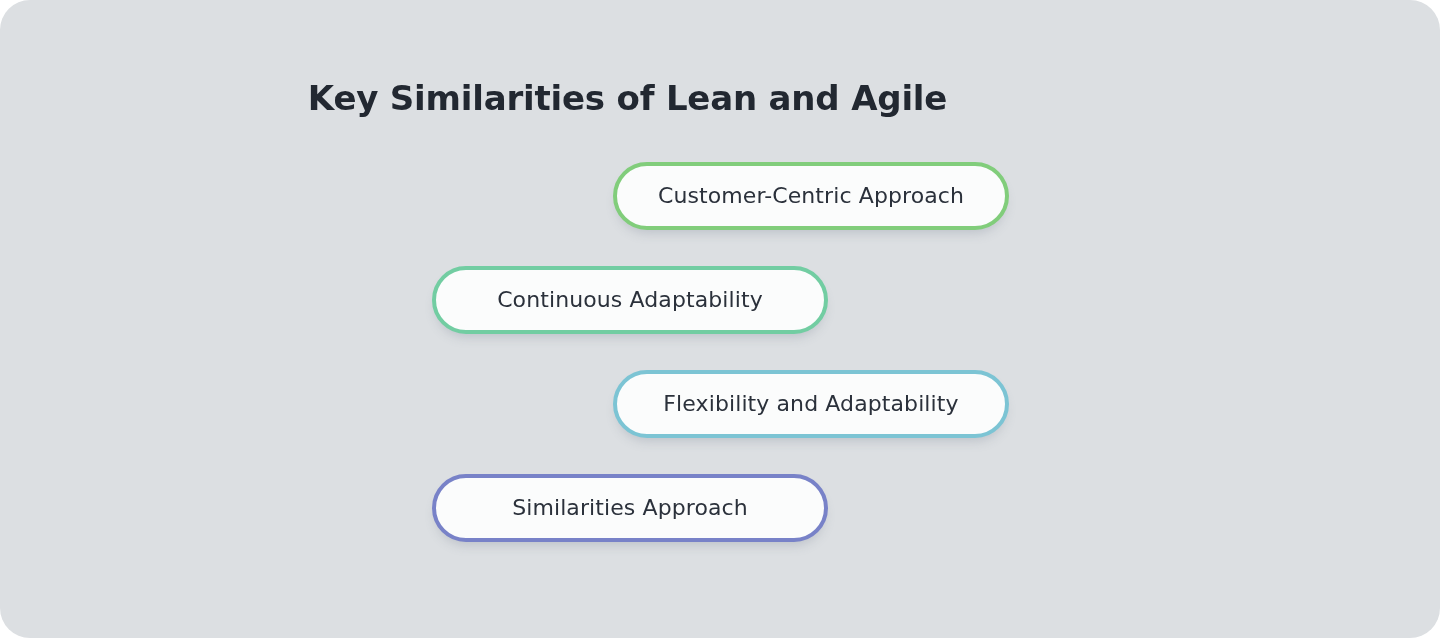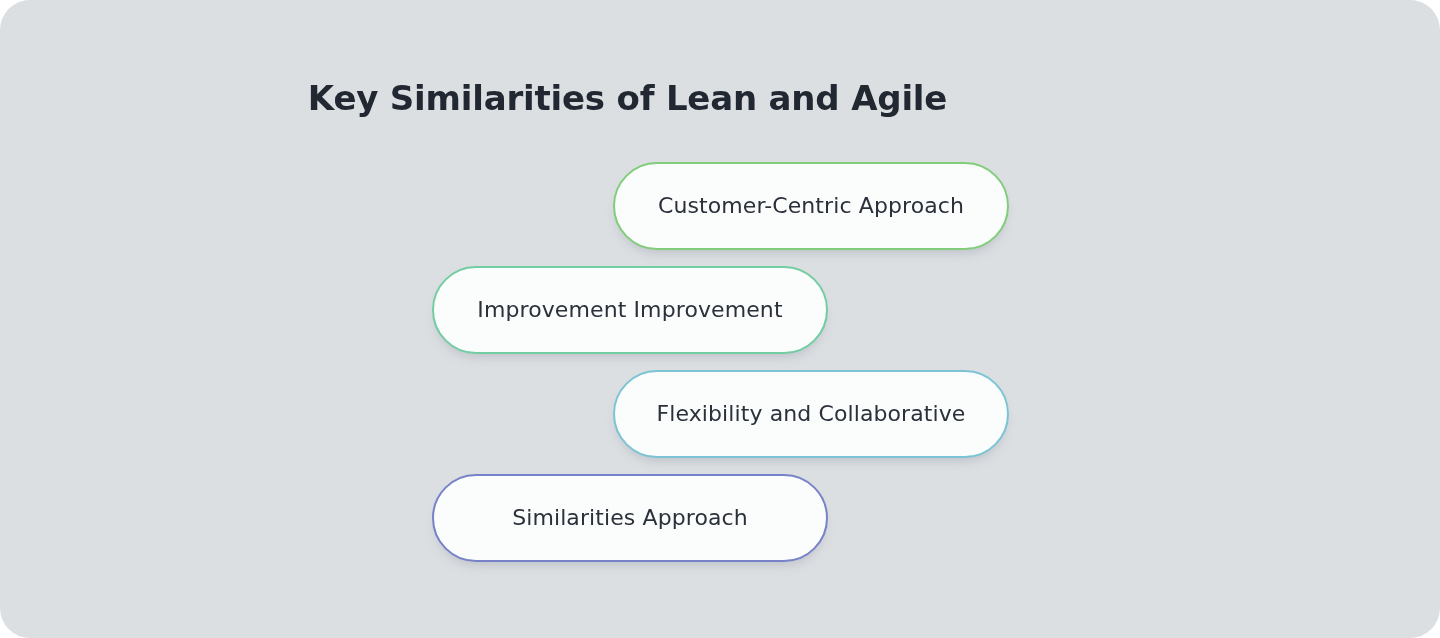--- a/index.html
+++ b/index.html
@@ -44,24 +44,24 @@
     top: 162px;
     left: 0;
     width: 1440px;
     height: 420px;
   }
 
   .pill {
     position: absolute;
     box-sizing: border-box;
     width: 396px;
-    height: 88px;
+    height: 68px;
     border-radius: 44px;
     background: #fbfcfc;
-    border: 2px solid #14b8a6;
+    border: 4px solid #14b8a6;
     display: flex;
     align-items: center;
     justify-content: center;
     text-align: center;
     padding: 0 26px;
     box-shadow: 0 7px 11px -4px rgba(120, 130, 145, 0.30);
   }
 
   .pill-label {
     font-family: "DejaVu Sans", sans-serif;
@@ -85,25 +85,25 @@
 
   <div class="diagram-title">Key Similarities of Lean and Agile</div>
 
   <div class="pill-stack">
 
     <div class="pill pill-row-0" style="border-color: rgb(129, 205, 123);">
       <span class="pill-label" style="color: rgb(43, 49, 59);">Customer-Centric Approach</span>
     </div>
 
     <div class="pill pill-row-1" style="border-color: rgb(114, 205, 162);">
-      <span class="pill-label" style="color: rgb(43, 49, 59);">Improvement Improvement</span>
+      <span class="pill-label" style="color: rgb(43, 49, 59);">Continuous Adaptability</span>
     </div>
 
     <div class="pill pill-row-2" style="border-color: rgb(124, 196, 212);">
-      <span class="pill-label" style="color: rgb(43, 49, 59);">Flexibility and Collaborative</span>
+      <span class="pill-label" style="color: rgb(43, 49, 59);">Flexibility and Adaptability</span>
     </div>
 
     <div class="pill pill-row-3" style="border-color: rgb(120, 130, 200);">
       <span class="pill-label" style="color: rgb(43, 49, 59);">Similarities Approach</span>
     </div>
 
   </div>
 </div>
 
 </body></html>

